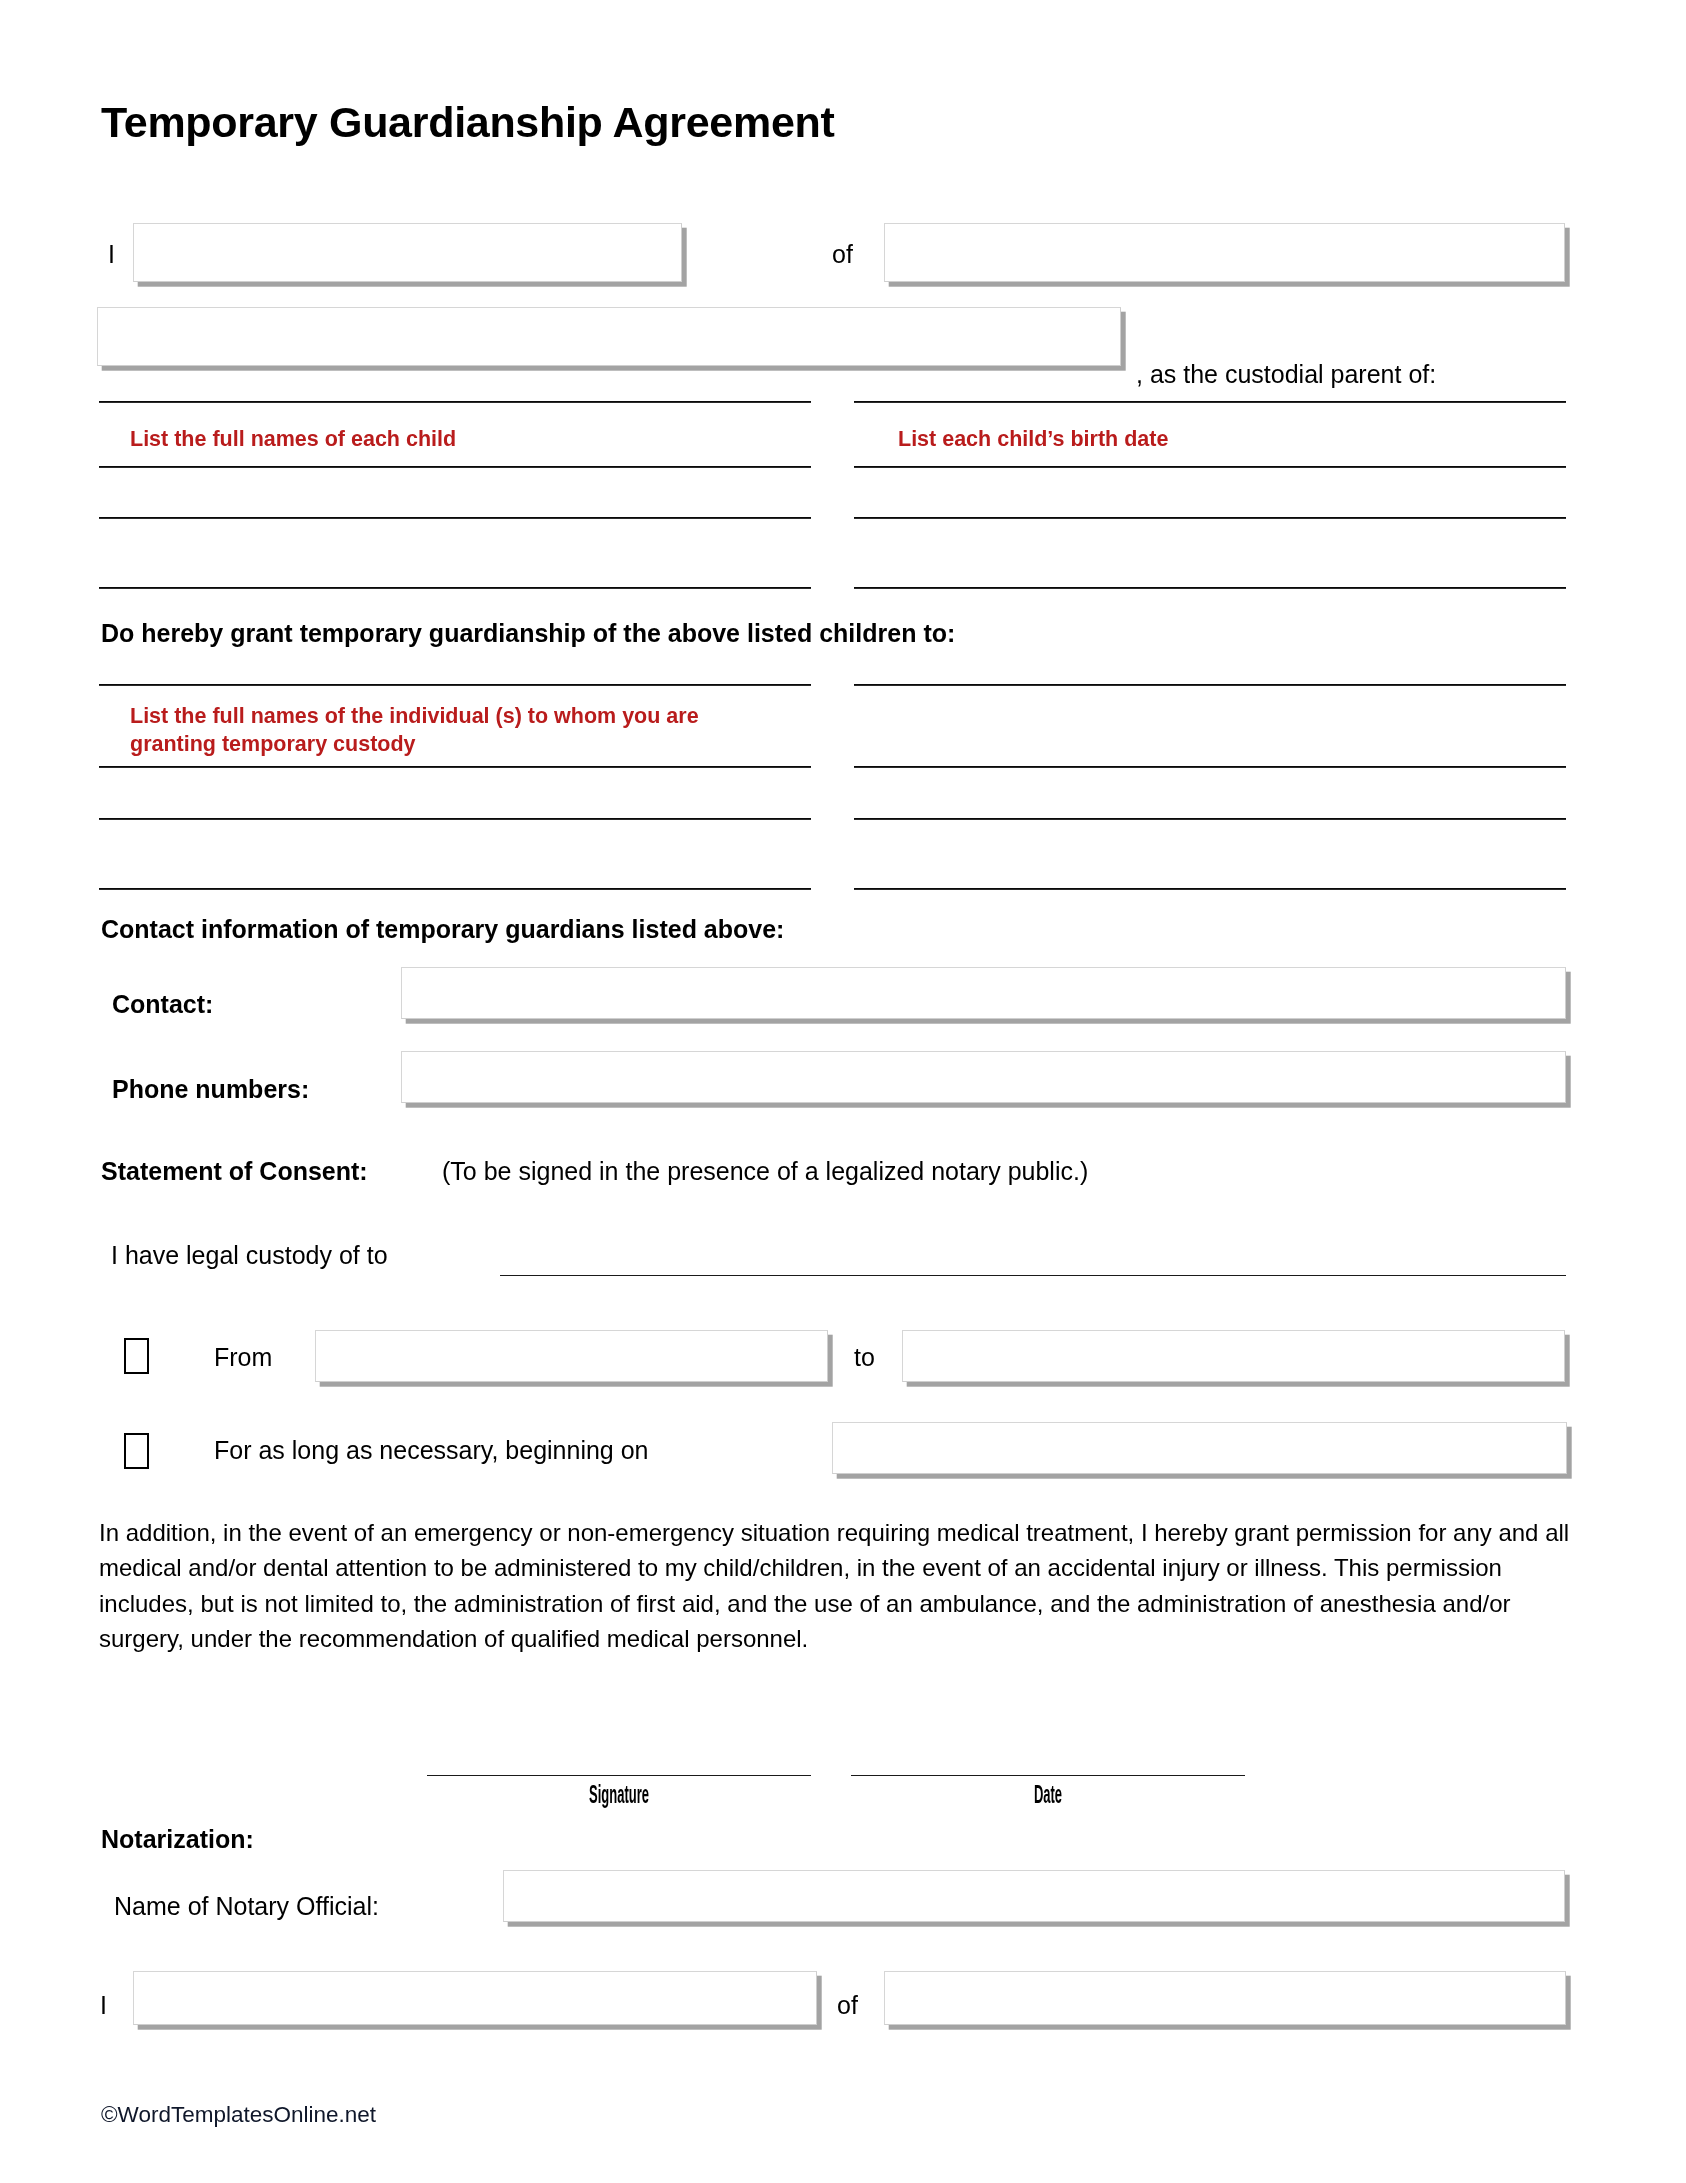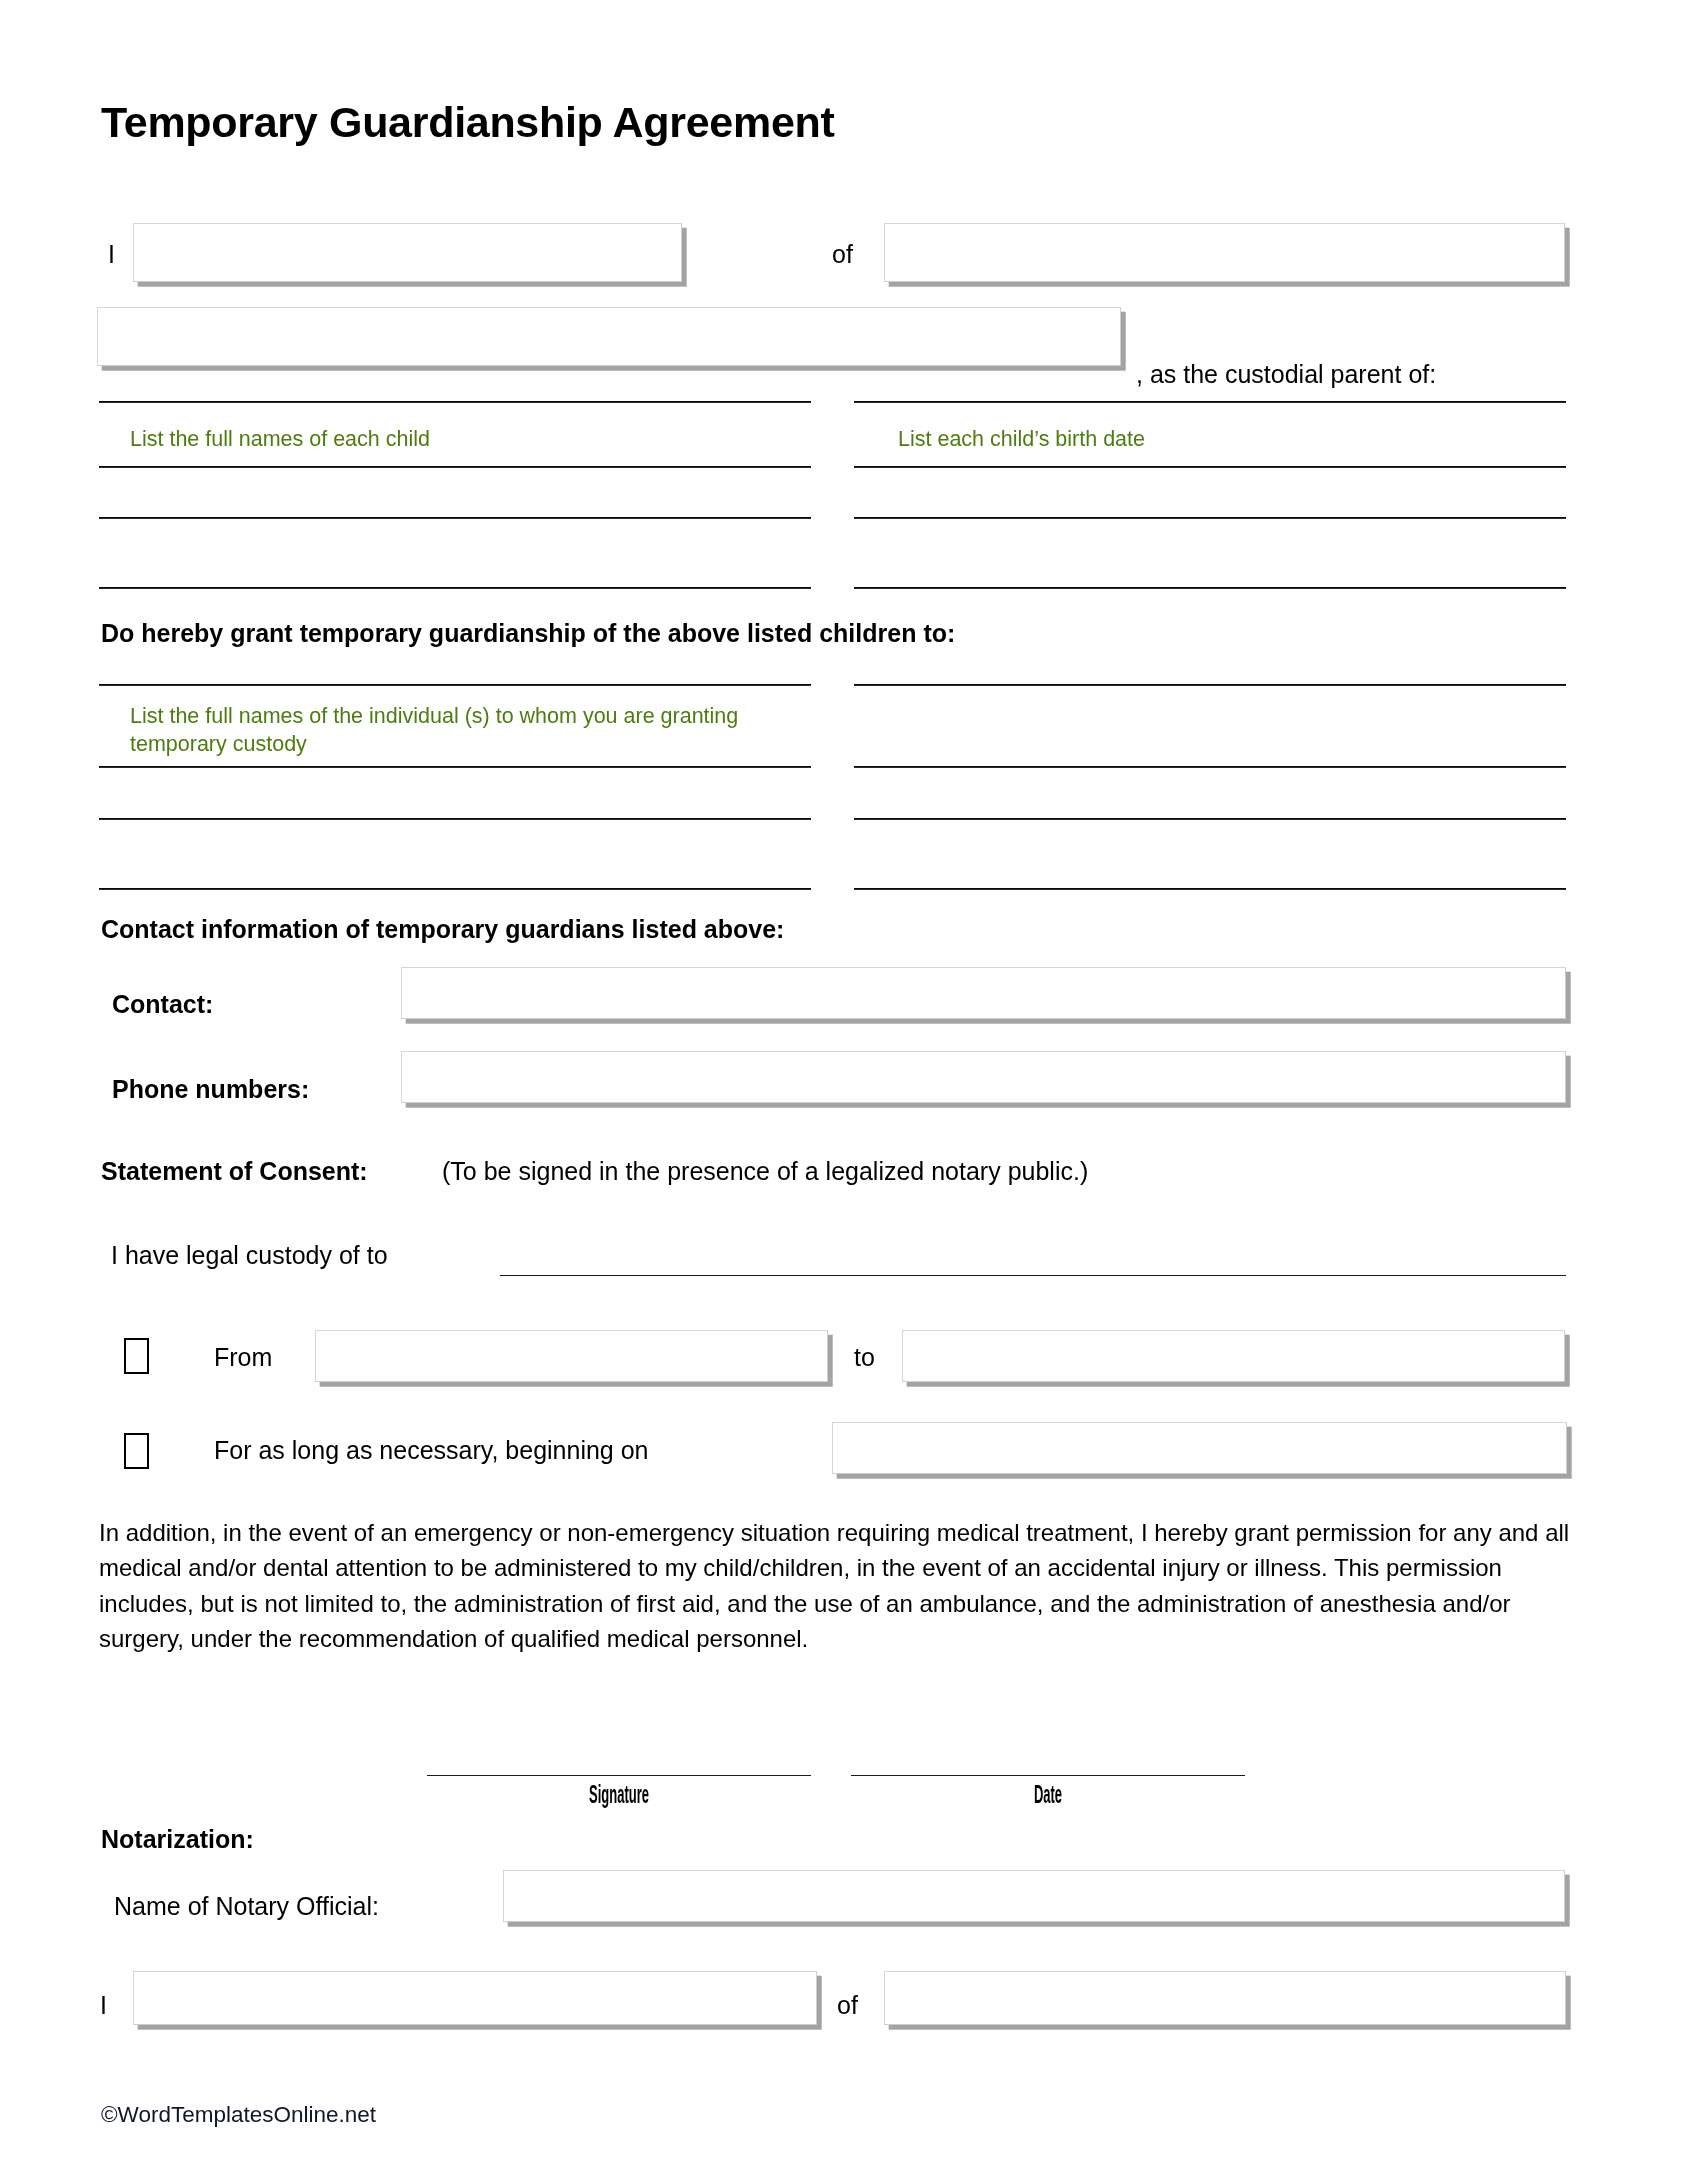--- a/index.html
+++ b/index.html
@@ -71,22 +71,22 @@
   .rule-thin {
     position: absolute;
     height: 0;
     border-top: 1.9px solid #1a1a1a;
   }
 
   
   .caption {
     position: absolute;
     font-size: 21.5px;
-    font-weight: normal;
-    color: #4d7c0f;
+    font-weight: bold;
+    color: #b91c1c;
     line-height: 1.28;
   }
 
   
   .heading {
     position: absolute;
     font-size: 25px;
     font-weight: bold;
     color: #000;
     white-space: nowrap;

